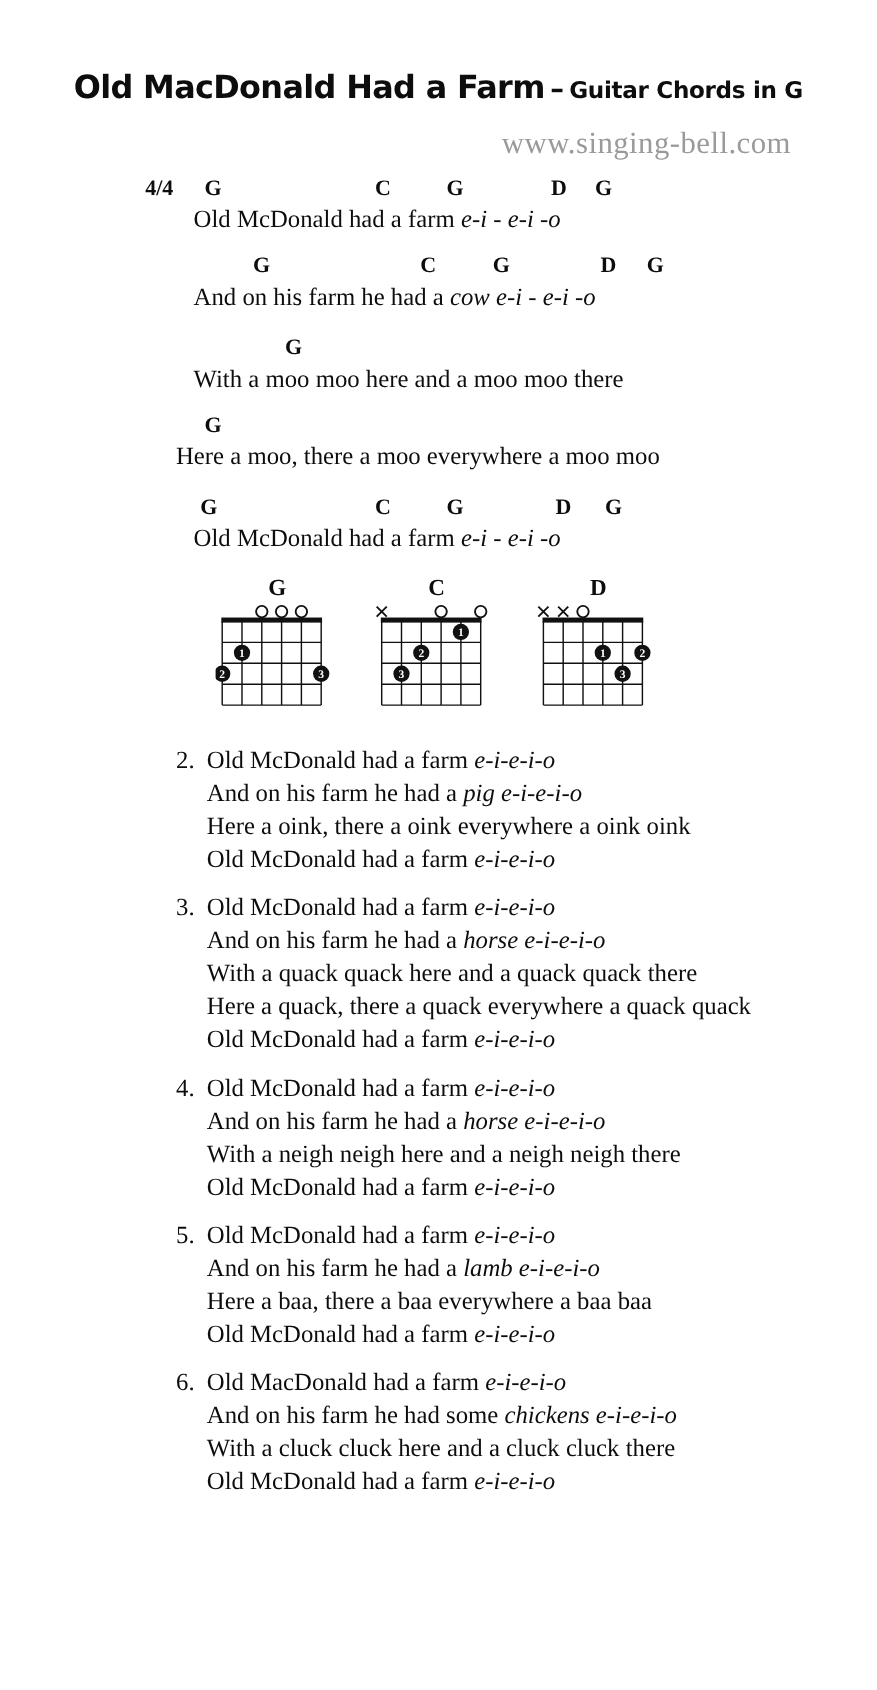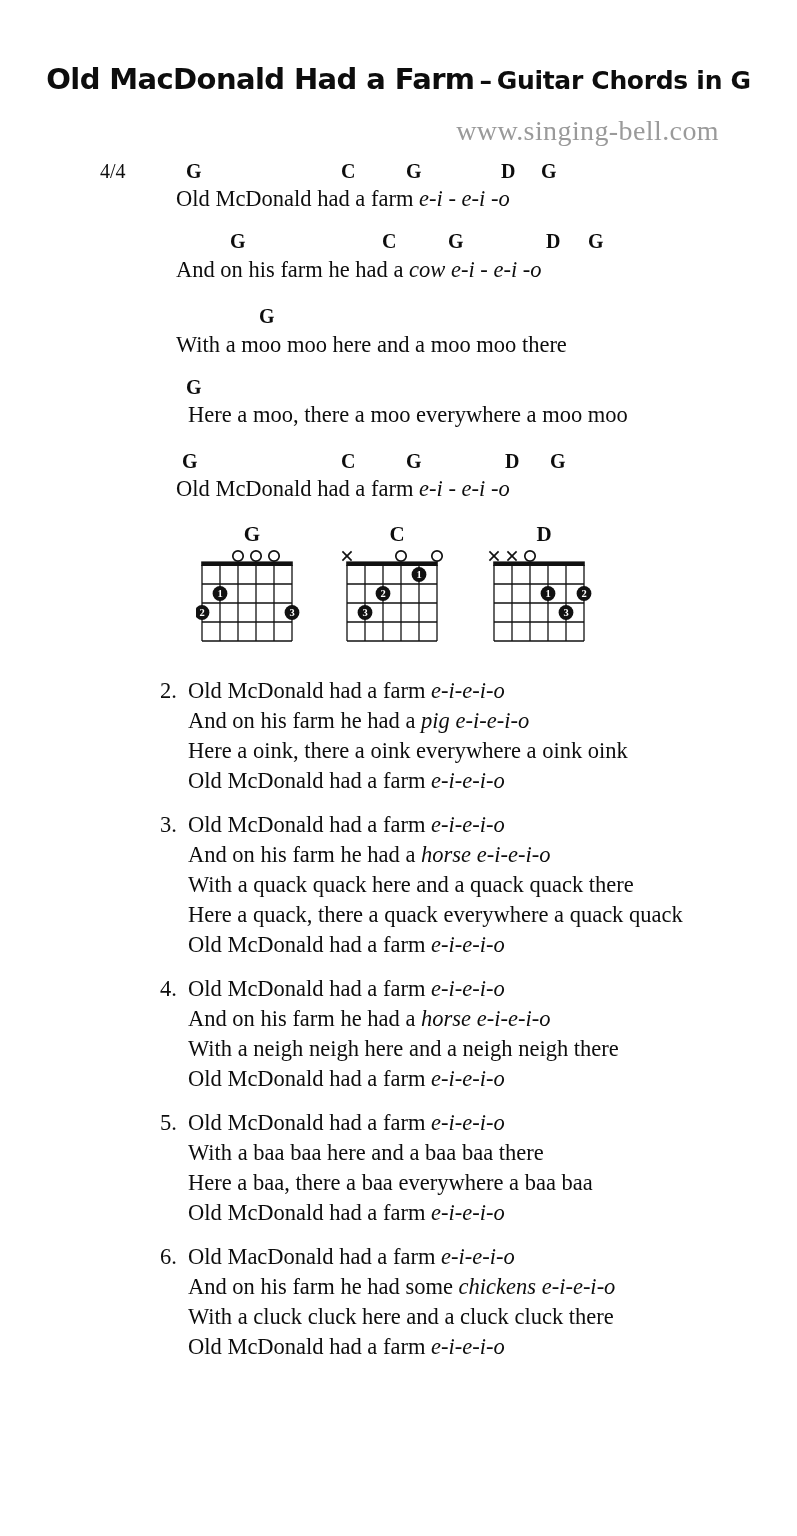--- a/index.html
+++ b/index.html
@@ -32,21 +32,21 @@
   }
   .title-main {
     font-size: 29px;
     letter-spacing: -0.6px;
   }
   .title-dash {
     font-size: 25px;
     padding: 0 5px;
   }
   .title-sub {
-    font-size: 25px;
+    font-size: 21px;
     letter-spacing: -0.3px;
   }
 
   .watermark {
     position: absolute;
     right: 78px;
     top: 115px;
     font-family: "Liberation Serif", "DejaVu Serif", serif;
     font-size: 28px;
     color: #9a9a9a;
@@ -71,23 +71,24 @@
     position: absolute;
     font-family: "Liberation Serif", "DejaVu Serif", serif;
     font-weight: bold;
     font-size: 20px;
     line-height: 22px;
     top: 0;
   }
   .timesig {
     position: absolute;
     font-family: "Liberation Serif", "DejaVu Serif", serif;
-    font-weight: normal;
+    font-weight: bold;
     font-size: 20px;
     line-height: 22px;
+    margin-left: 32px;
   }
   .lyric-row {
     position: absolute;
     font-size: 22.5px;
     line-height: 26px;
     white-space: nowrap;
   }
   .lyric-row i { font-style: italic; font-family: Liberation Serif, serif; }
 
   
@@ -173,21 +174,21 @@
         <span class="chord" style="left: 588px;">G</span>
       </div>
       <div class="lyric-row" style="top: 257px; left: 176px; text-align: right;">And on his farm he had a <i>cow  e-i - e-i  -o</i></div>
       <div class="chord-row" style="top: 305px; left: 0px; width: 797px;">
         <span class="chord" style="left: 259px;">G</span>
       </div>
       <div class="lyric-row" style="top: 332px; left: 176px;">With a moo moo here and a moo moo there</div>
       <div class="chord-row" style="top: 376px; left: 0px; width: 797px;">
         <span class="chord" style="left: 186px;">G</span>
       </div>
-      <div class="lyric-row" style="top: 402px; left: 188px;">Here a moo, there a moo everywhere a moo moo</div>
+      <div class="lyric-row" style="top: 402px; left: 160px;">Here a moo, there a moo everywhere a moo moo</div>
       <div class="chord-row" style="top: 450px; left: 0px; width: 797px;">
         <span class="chord" style="left: 182px;">G</span>
         <span class="chord" style="left: 341px;">C</span>
         <span class="chord" style="left: 406px;">G</span>
         <span class="chord" style="left: 505px;">D</span>
         <span class="chord" style="left: 550px;">G</span>
       </div>
       <div class="lyric-row" style="top: 476px; left: 176px;">Old McDonald had a farm  <i>e-i - e-i  -o</i></div>
     </div>
 </div>
@@ -294,21 +295,21 @@
       <div class="verse-line">Old McDonald had a farm  <i>e-i-e-i-o</i></div>
     </div>
     <div class="verse">
       <div class="verse-line first" style="padding-left: 188px;"><span class="verse-num">4.</span>Old McDonald had a farm  <i>e-i-e-i-o</i></div>
       <div class="verse-line">And on his farm he had a <i>horse</i>  <i>e-i-e-i-o</i></div>
       <div class="verse-line">With a neigh neigh here  and a neigh neigh there</div>
       <div class="verse-line">Old McDonald had a farm  <i>e-i-e-i-o</i></div>
     </div>
     <div class="verse">
       <div class="verse-line first" style="padding-left: 188px;"><span class="verse-num">5.</span>Old McDonald had a farm  <i>e-i-e-i-o</i></div>
-      <div class="verse-line">With a baa baa here  and a baa baa there</div>
+      <div class="verse-line">And on his farm he had a <i>lamb</i>  <i>e-i-e-i-o</i></div>
       <div class="verse-line">Here a baa, there a baa  everywhere a baa baa</div>
       <div class="verse-line">Old McDonald had a farm  <i>e-i-e-i-o</i></div>
     </div>
     <div class="verse">
       <div class="verse-line first" style="padding-left: 188px;"><span class="verse-num">6.</span>Old MacDonald had a farm  <i>e-i-e-i-o</i></div>
       <div class="verse-line">And on his farm he had some <i>chickens</i>  <i>e-i-e-i-o</i></div>
       <div class="verse-line">With a cluck cluck here  and a cluck cluck there</div>
       <div class="verse-line">Old McDonald had a farm  <i>e-i-e-i-o</i></div>
     </div>
   </div>

